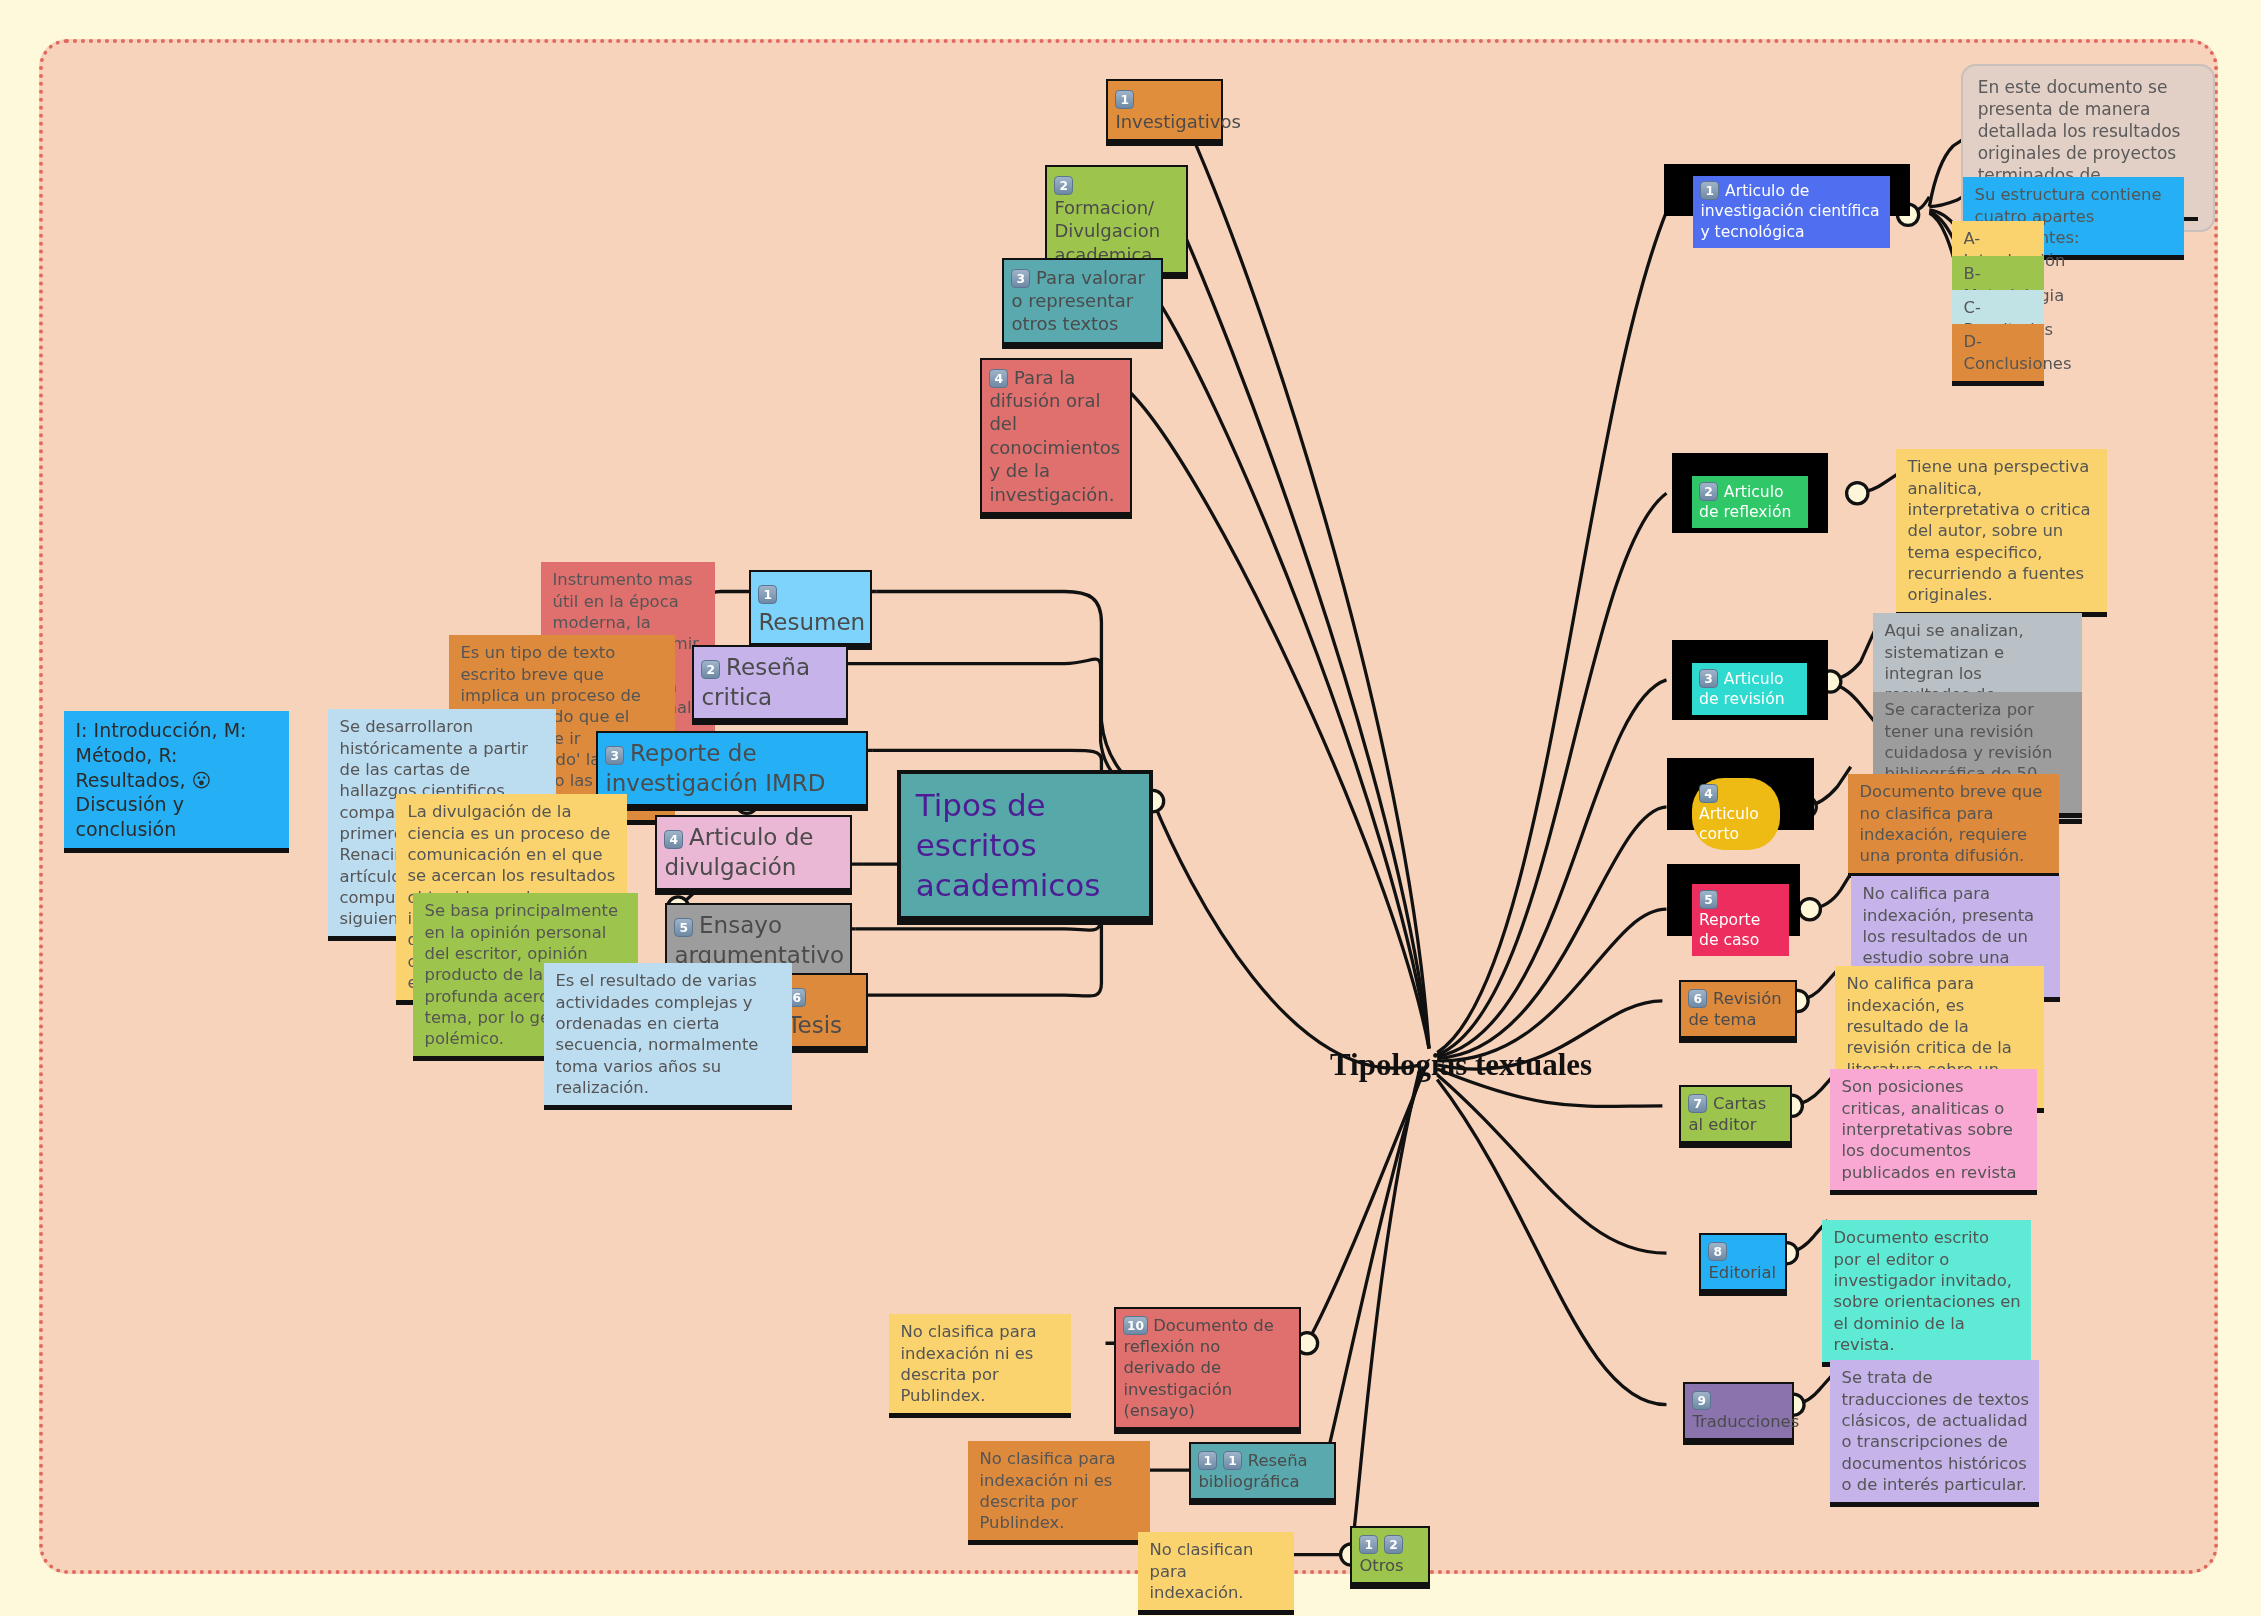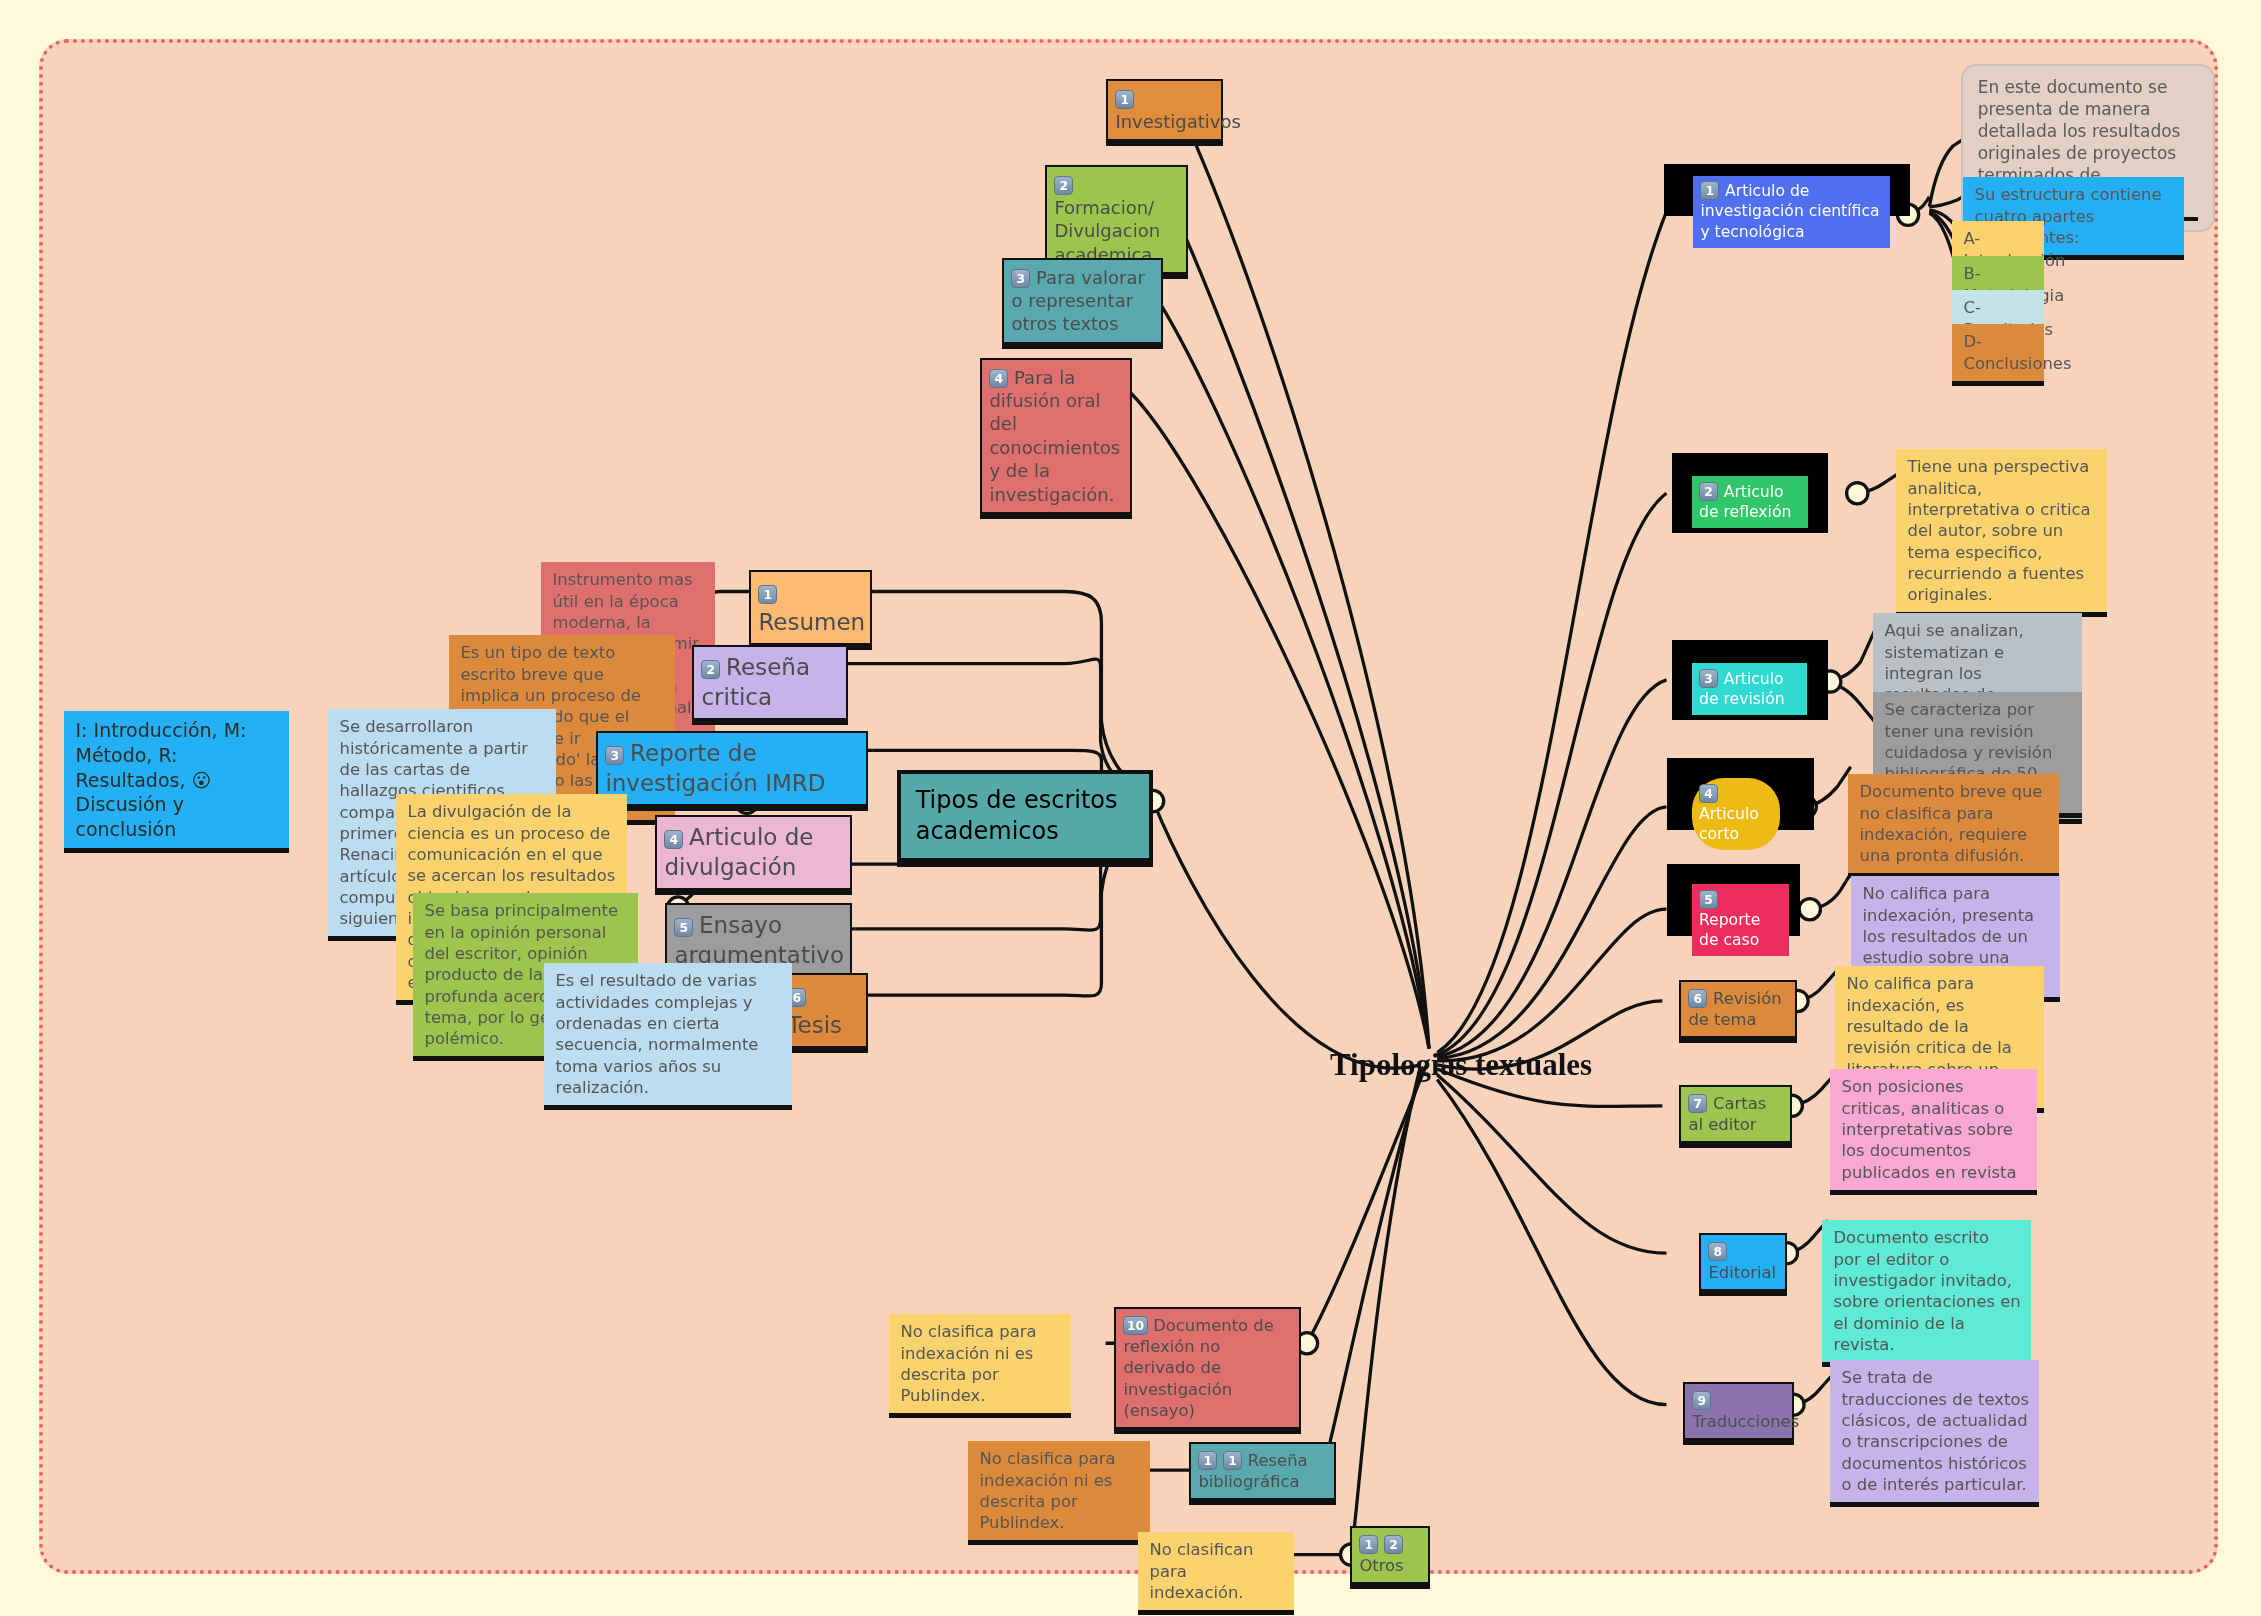--- a/index.html
+++ b/index.html
@@ -94,23 +94,23 @@
     font-size:17px;
     color:#5a5a5a;
   }
   .rounded .bar{
     display:block;
     height:4.1px;background:#111;margin-top:8.2px;
   }
   .hdr-main{
     border:4.1px solid #111;
     border-bottom-width:9px;
-    font-size:24px;
+    font-size:31px;
     padding:10.6px 14.7px;
-    color:#000000;
+    color:#4c1d95;
     font-weight:500;
   }
 </style>
 </head>
 <body>
 
 <div id="canvas"></div>
 
 <svg id="edges" xmlns="http://www.w3.org/2000/svg" viewBox="0 0 2761 1974" width="2261" height="1617">
   <g fill="none" stroke="#111" stroke-width="4">
@@ -328,21 +328,21 @@
   <span class="badge">1</span><span class="badge">2</span><span>Otros</span>
 </div>
 <div class="node note small" style="left:1138px;top:1532px;width:156px;background:#fad36f;">
   <span>No clasifican para indexación.</span>
 </div>
 
 <div class="node topic hdr-main" style="left:897px;top:770px;width:256px;background:#57a8a8;">
   <span>Tipos de escritos academicos</span>
 </div>
 
-<div class="node topic big" style="left:749px;top:570px;width:123px;background:#fdba74;">
+<div class="node topic big" style="left:749px;top:570px;width:123px;background:#7dd3fc;">
   <span class="badge">1</span><span>Resumen</span>
 </div>
 <div class="node note small" style="left:541px;top:562px;width:174px;background:#e0706e;">
   <span>Instrumento mas útil en la época moderna, la acción de resumir implica la transformación del texto original en uno nuevo.</span>
 </div>
 
 <div class="node topic big" style="left:692px;top:645px;width:156px;background:#c5b3ea;">
   <span class="badge">2</span><span>Reseña critica</span>
 </div>
 <div class="node note small" style="left:449px;top:635px;width:226px;background:#dd8a3c;">

